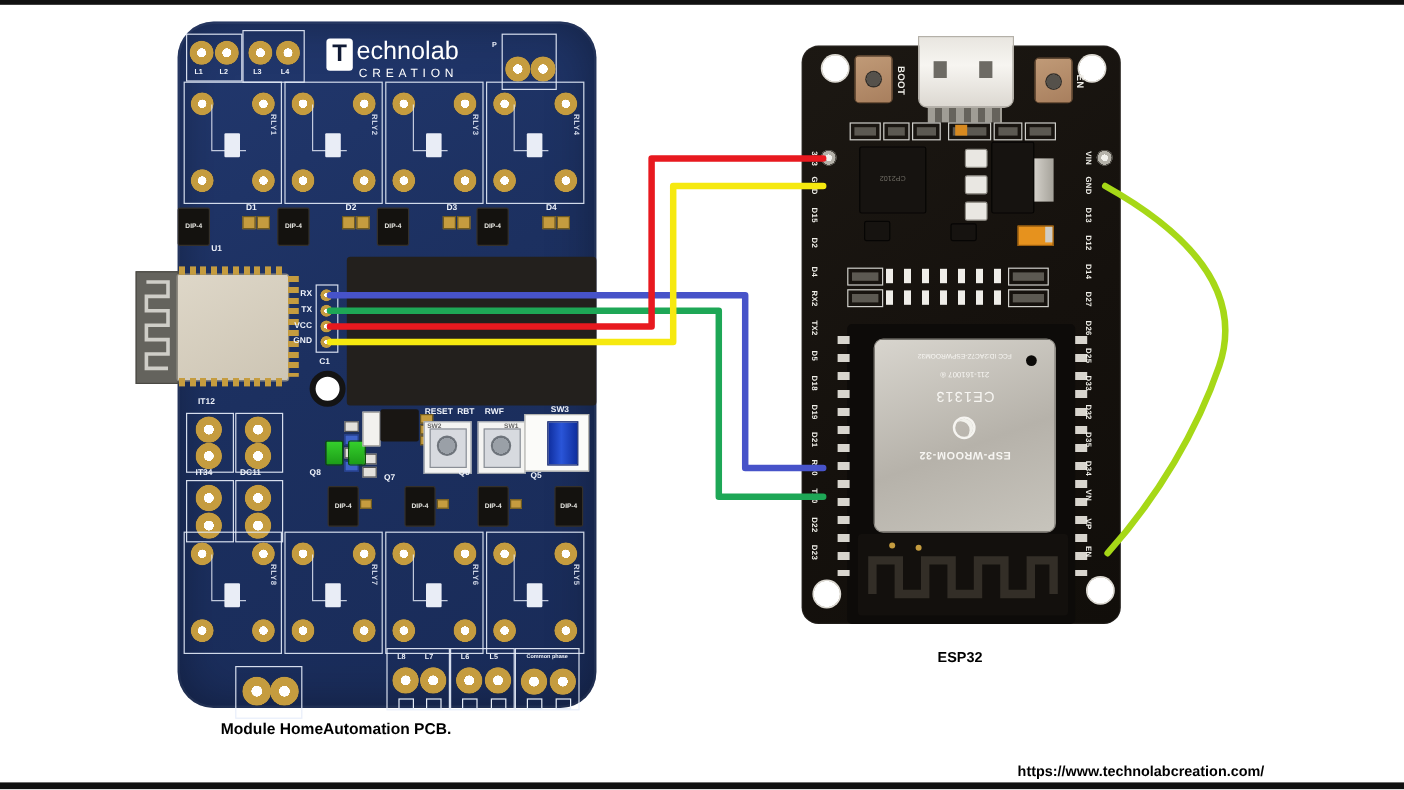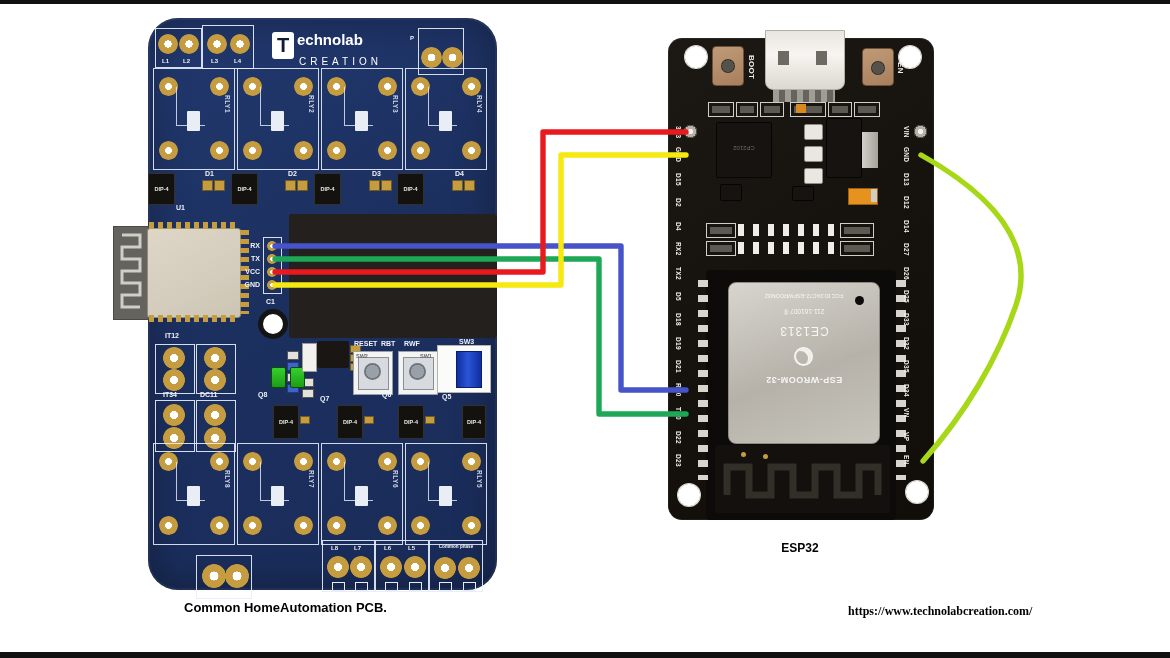--- a/index.html
+++ b/index.html
@@ -74,21 +74,21 @@
 <body>
 
 <div class="canvas">
   <div class="bar" style="top:0;height:4px;"></div>
   <div class="bar" style="top:652px;height:6px;"></div>
 
   <div class="pcb">
 
     <div class="abs" style="left:124px;top:14px;width:22px;height:27px;background:#fff;border-radius:3px;
          display:flex;align-items:center;justify-content:center;color:#101a35;font-weight:bold;font-size:20px;">T</div>
-    <div class="abs" style="left:149px;top:13px;color:#fff;font-weight:bold;font-size:15px;">echnolab</div>
+    <div class="abs" style="left:149px;top:13px;color:#fff;font-weight:normal;font-size:21px;">echnolab</div>
     <div class="abs" style="left:151px;top:38px;color:#fff;font-size:10px;letter-spacing:4px;">CREATION</div>
 
     <div class="whitebox" style="left:7px;top:10px;width:45px;height:38px;">
       <span class="pad" style="left:2px;top:5px;width:20px;height:20px;"></span>
       <span class="pad" style="left:23px;top:5px;width:20px;height:20px;"></span>
       <span class="tinylabel" style="left:6px;top:29px;">L1</span>
       <span class="tinylabel" style="left:27px;top:29px;">L2</span>
     </div>
     <div class="whitebox" style="left:54px;top:7px;width:50px;height:42px;">
       <span class="pad" style="left:4px;top:8px;width:20px;height:20px;"></span>
@@ -477,15 +477,15 @@
 
   <svg class="wires" width="1170" height="658" viewBox="0 0 1170 658">
     <path d="M275,246 H621 V390 H686" fill="none" stroke-width="5.4" stroke-linecap="round" stroke-linejoin="round" stroke="#4753c9"></path>
     <path d="M275,259 H599 V414 H686" fill="none" stroke-width="5.4" stroke-linecap="round" stroke-linejoin="round" stroke="#1ea756"></path>
     <path d="M275,272 H543 V132 H686" fill="none" stroke-width="5.4" stroke-linecap="round" stroke-linejoin="round" stroke="#e8191f"></path>
     <path d="M275,285 H561 V155 H686" fill="none" stroke-width="5.4" stroke-linecap="round" stroke-linejoin="round" stroke="#f6e90f"></path>
     <path d="M921,155 C1005,202 1034,252 1016,305 C998,358 965,414 923,461" fill="none" stroke-width="5.4" stroke-linecap="round" stroke="#a6d817"></path>
   </svg>
 
   <div class="caption" style="left:720px;top:541px;width:160px;text-align:center;font-size:12px;">ESP32</div>
-  <div class="caption" style="left:184px;top:600px;font-size:13px;">Common HomeAutomation PCB.</div>
-  <div class="caption" style="left:848px;top:604px;font-size:12px;font-family:Liberation Serif, serif;">https://www.technolabcreation.com/</div>
+  <div class="caption" style="left:184px;top:600px;font-size:13px;">Module HomeAutomation PCB.</div>
+  <div class="caption" style="left:848px;top:636px;font-size:12px;">https://www.technolabcreation.com/</div>
 </div>
 
 </body></html>

